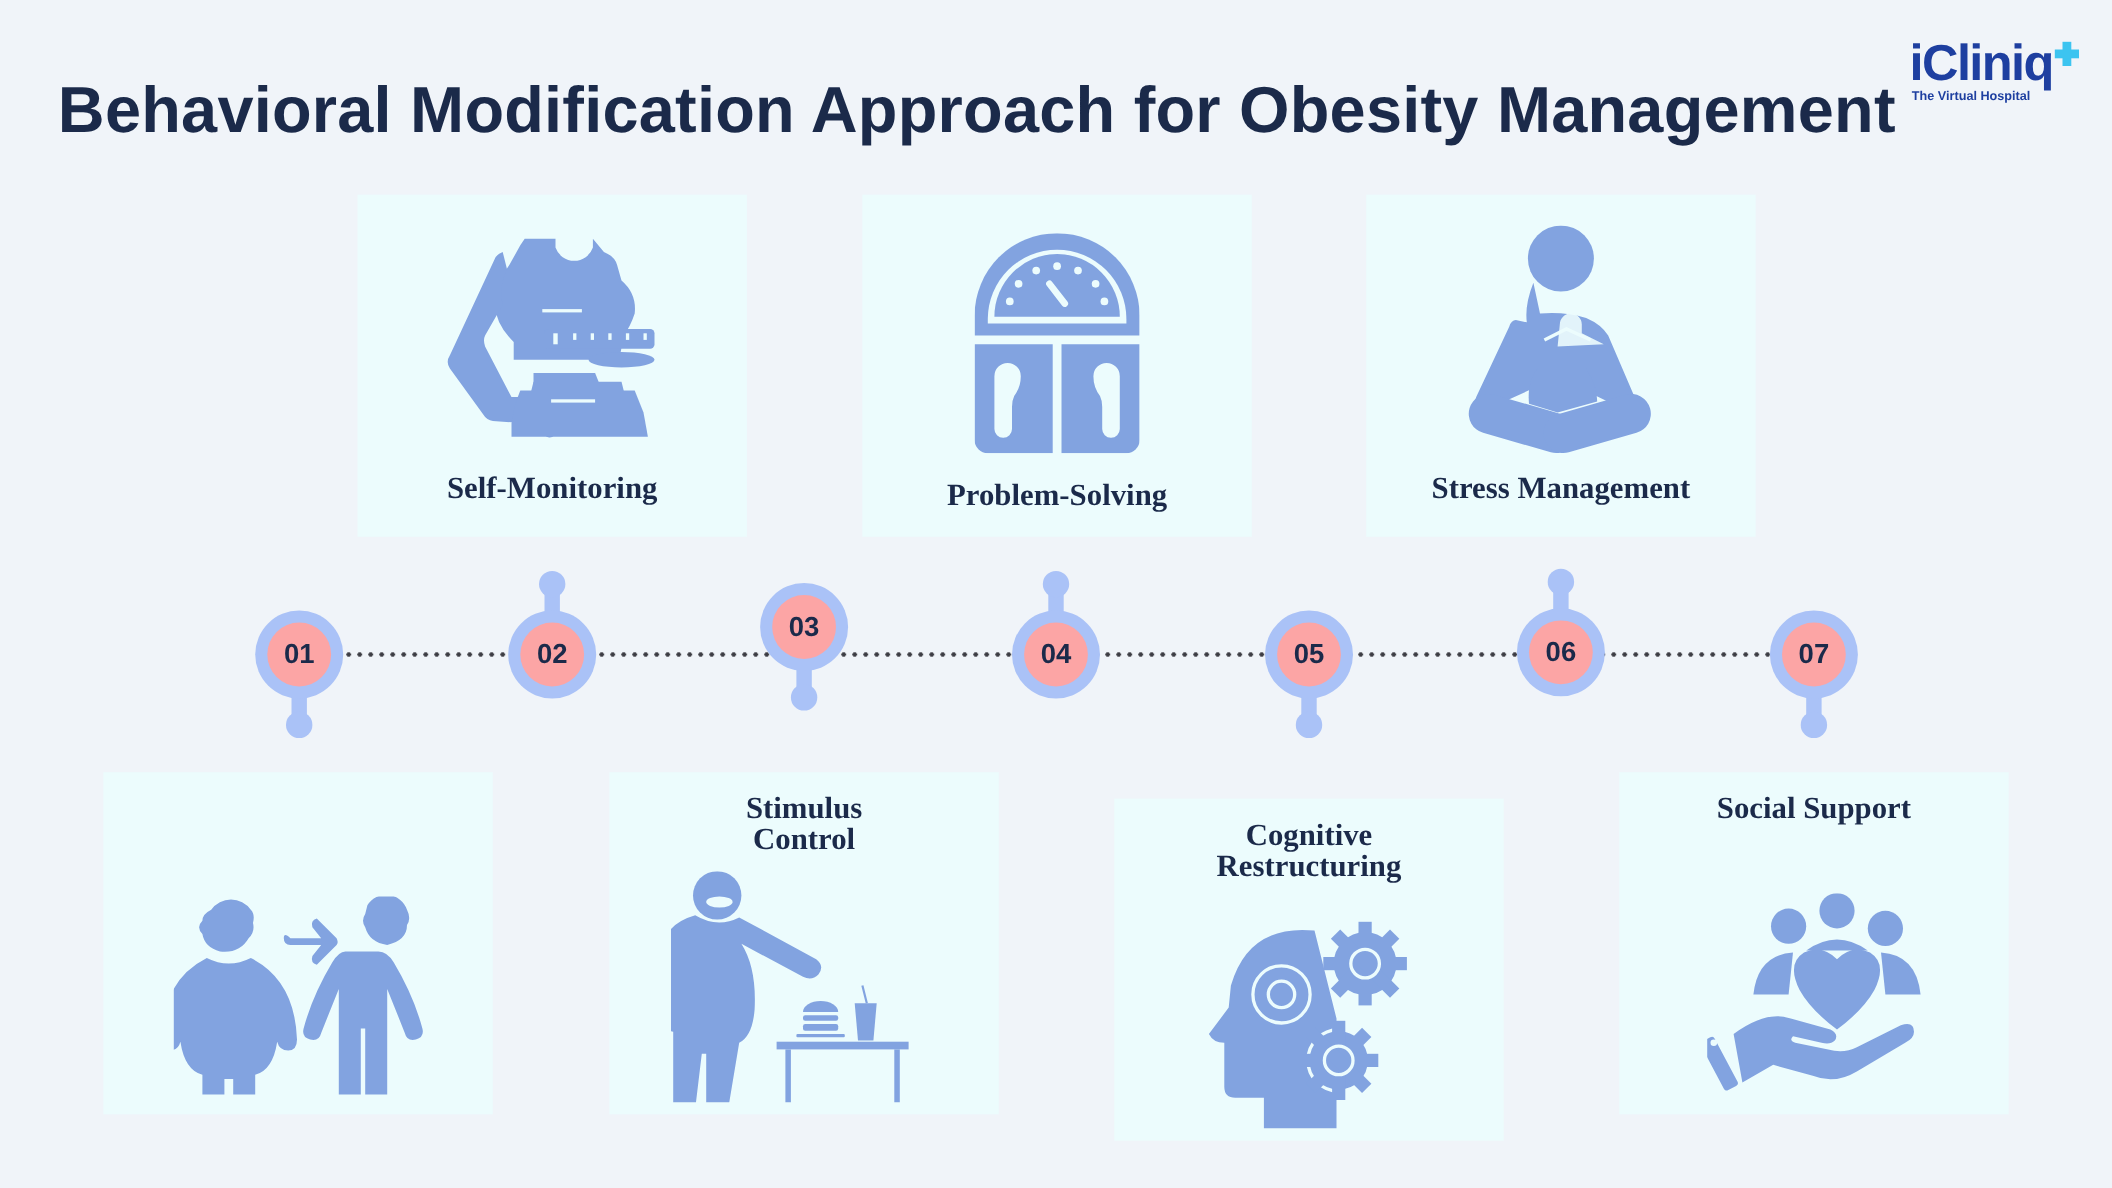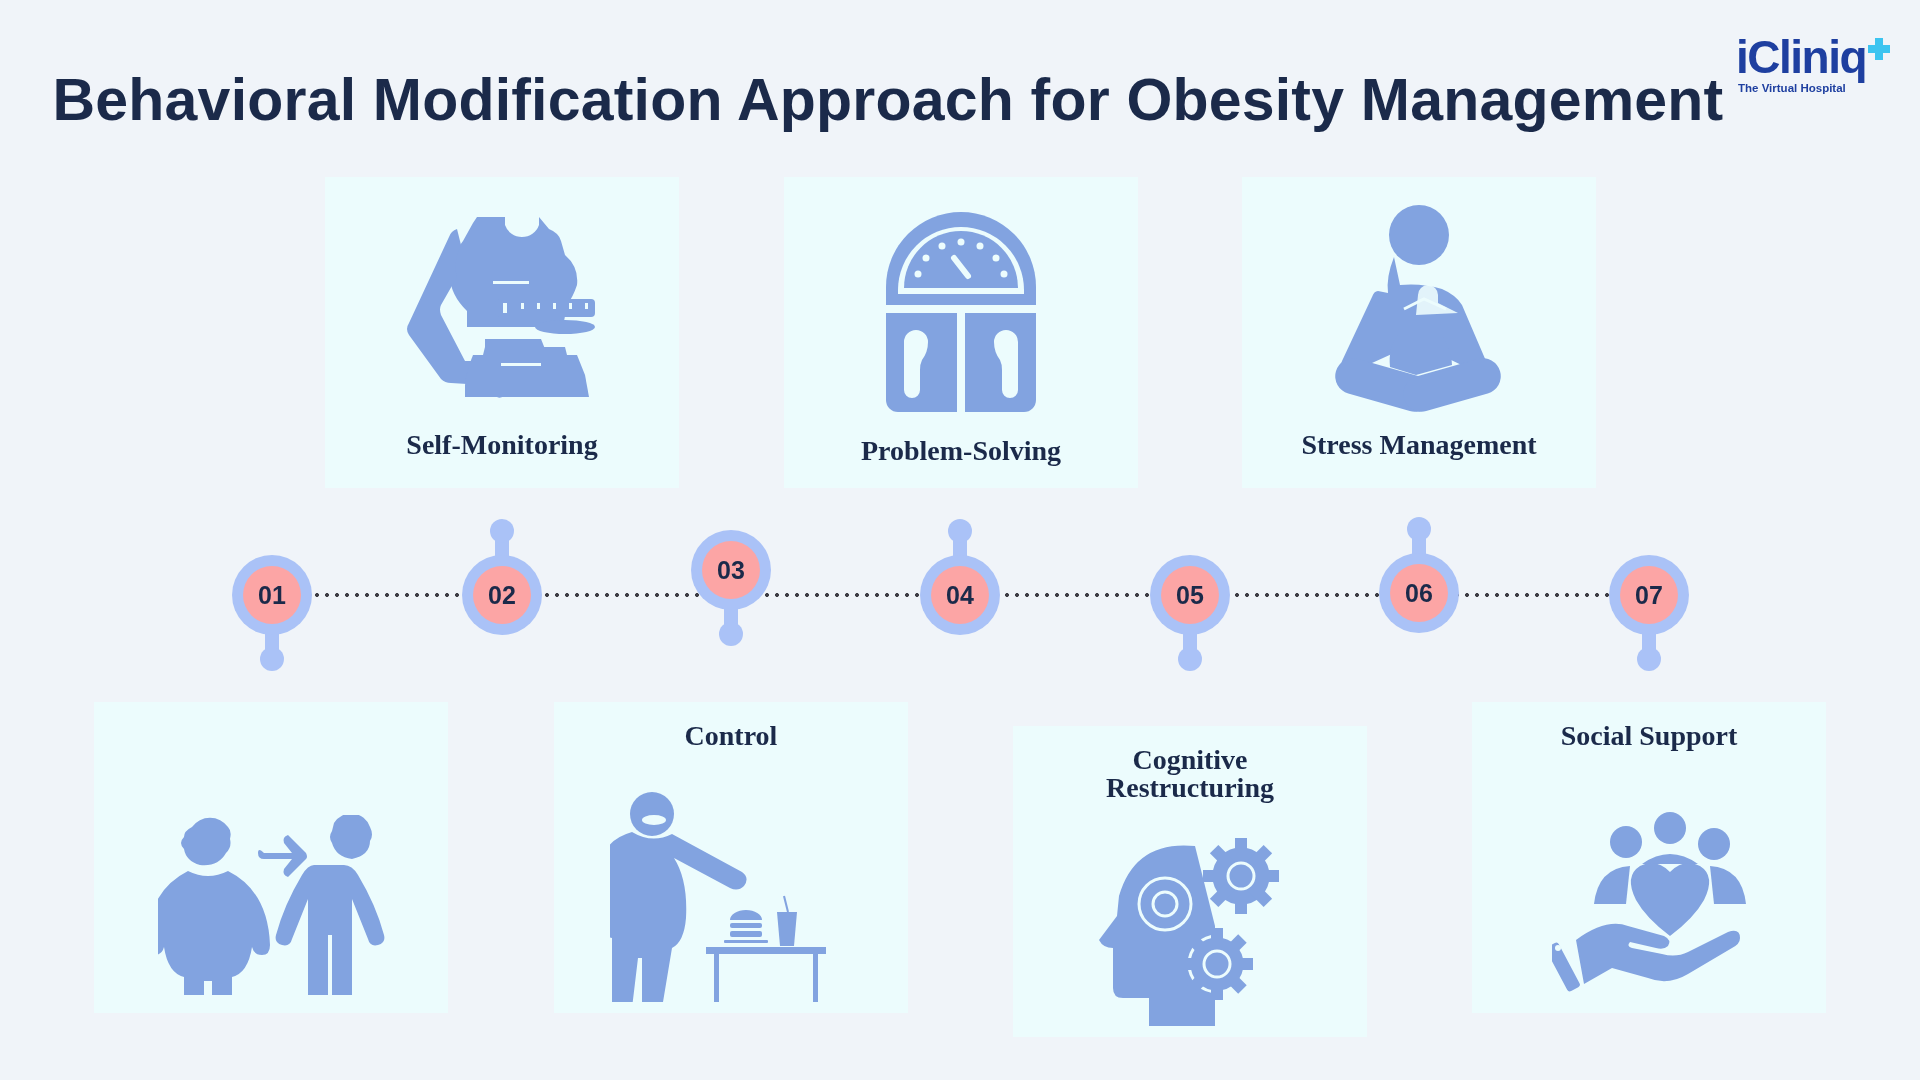--- a/index.html
+++ b/index.html
@@ -181,20 +181,21 @@
       <path d="M30 56 q20 10 40 0 q40 20 42 74 q0 10 -8 10 q-8 0 -10 -8 q-4 26 -20 30 v34 q0 10 -10 10 q-10 0 -10 -10 v-30 h-8 v30 q0 10 -10 10 q-10 0 -10 -10 v-34 q-16 -4 -20 -30 q-2 8 -10 8 q-8 0 -8 -10 q2 -54 42 -74 z"></path>
       <path d="M106 38 h28 l-8 -10 q-2 -6 4 -8 l18 18 q2 4 0 6 l-18 18 q-6 -2 -4 -8 l8 -10 h-28 q-6 0 -6 -6 q0 -6 6 0 z"></path>
       <path d="M176 8 a20 20 0 0 1 36 4 q4 8 0 14 q0 14 -18 18 q-16 -2 -20 -16 q-4 -6 0 -12 z"></path>
       <path d="M168 50 h46 q8 0 14 10 q18 30 26 60 q2 8 -6 10 q-8 2 -10 -6 l-16 -40 v106 q0 10 -10 10 q-10 0 -10 -10 v-70 h-4 v70 q0 10 -10 10 q-10 0 -10 -10 v-106 l-16 40 q-2 8 -10 6 q-8 -2 -6 -10 q8 -30 26 -60 q6 -10 12 -10 z" transform="translate(-28,0)"></path>
     </g>
   </svg>
 </div>
 
 <div class="card bottom" style="left:554px; top:702px;">
   <div class="label">
+    <div>Stimulus</div>
     <div>Control</div>
   </div>
   <svg width="260" height="210" viewBox="0 0 260 210" style="left:56px; top:90px;">
     <g fill="#82a3e0">
       <circle cx="42" cy="22" r="22"></circle>
       <path d="M22 40 q20 12 40 2 l70 38 q8 6 2 14 q-6 6 -14 2 l-56 -30 q14 22 12 60 q-2 24 -14 30 l-10 60 q-2 10 -10 10 q-10 0 -10 -10 l0 -50 h-4 l-6 50 q-2 10 -10 10 q-10 0 -10 -10 l0 -70 q-10 -2 -10 -14 l0 -60 q2 -24 30 -32 z"></path>
       <path d="M120 128 a16 10 0 0 1 32 0 z"></path>
       <rect x="120" y="131" width="32" height="5" rx="2"></rect>
       <rect x="120" y="139" width="32" height="6" rx="2"></rect>
       <rect x="114" y="148" width="44" height="3" rx="1"></rect>

